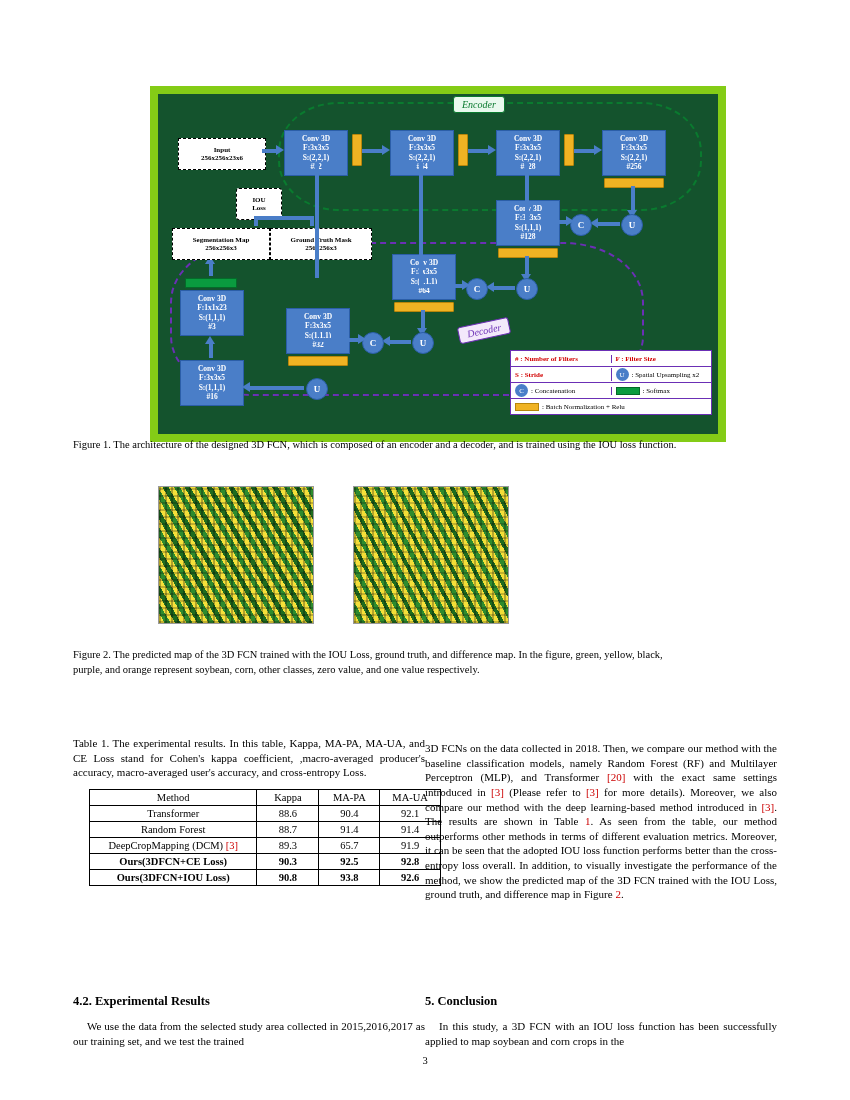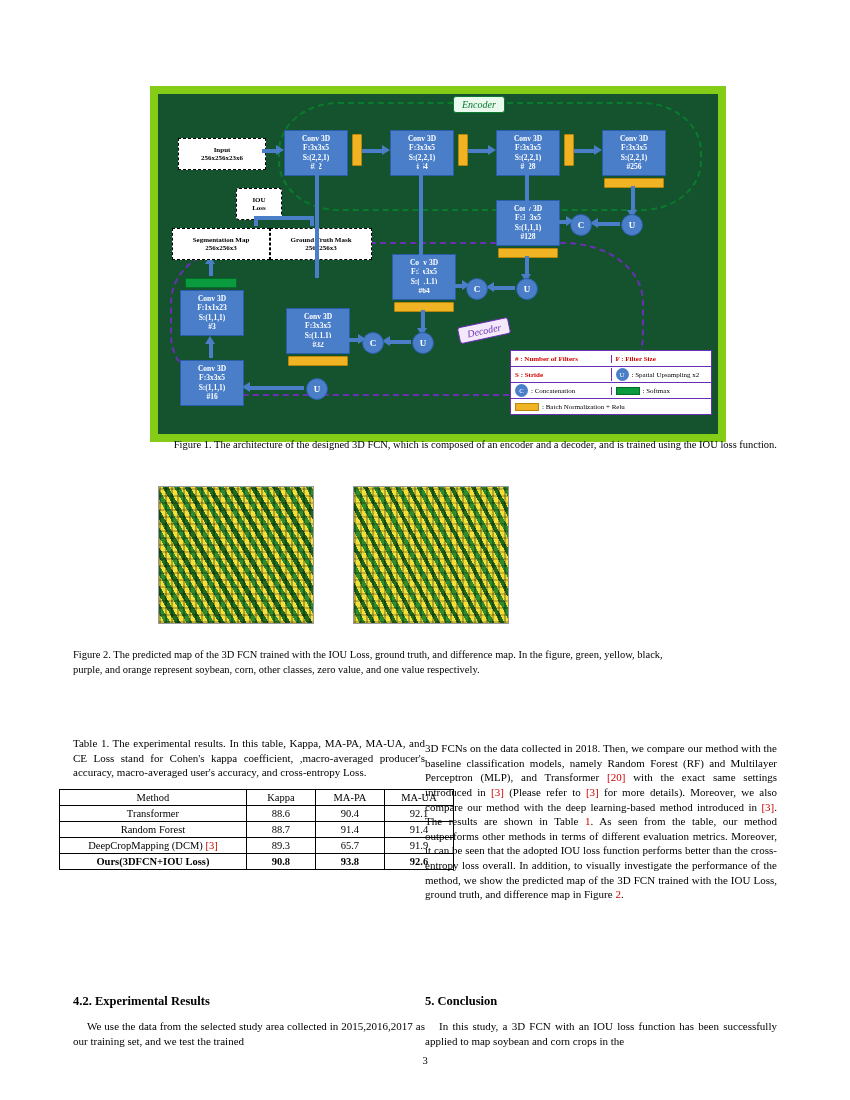--- a/index.html
+++ b/index.html
@@ -99,21 +99,21 @@
   .map .cv{position:absolute;left:8px;top:0;width:154px;height:136px;border:1px solid #999;}
 
   .body-col{
     position:absolute;font-size:11px;line-height:1.33;text-align:justify;
     font-family:"Liberation Serif",serif;
     margin-top:36px;
   }
   .red{color:#cc0000;}
   .sec-head{font-weight:bold;font-size:12.5px;font-family:"Liberation Serif",serif;}
   table.results{
-    position:absolute;left:59px;top:789px;width:395px;border-collapse:collapse;
+    position:absolute;left:89px;top:789px;width:352px;border-collapse:collapse;
     font-size:10.5px;font-family:"Liberation Serif",serif;
   }
   table.results td,table.results th{
     border:1px solid #000;text-align:center;padding:2px 4px;font-weight:normal;
   }
   table.results tr.bold td{font-weight:bold;}
   .pagenum{position:absolute;left:0;top:1055px;width:850px;text-align:center;font-size:10.5px;}
 </style>
 </head>
 <body>
@@ -280,21 +280,21 @@
           <div class="cell">
             <span class="sw-y"></span>
             <span>: Batch Normalization + Relu</span>
           </div>
         </div>
       </div>
 
     </div>
   </div>
 
-  <div class="caption" style="left:73px;top:438px;width:704px;text-align:right;">Figure 1. The architecture of the designed 3D FCN, which is composed of an encoder and a decoder, and is trained using the IOU loss function.</div>
+  <div class="caption" style="left:73px;top:438px;width:704px;text-align:left;">Figure 1. The architecture of the designed 3D FCN, which is composed of an encoder and a decoder, and is trained using the IOU loss function.</div>
 
   <div class="fig2-wrap">
 
     <div class="map" style="left:0;">
       <div class="ttl">Ground Truth</div>
       <div class="cv" style="background:
              repeating-linear-gradient(90deg, rgba(0,0,0,.28) 0 2px, rgba(255,255,255,0) 2px 6px),
              repeating-linear-gradient(0deg, rgba(0,0,0,.22) 0 2px, rgba(255,255,255,0) 2px 7px),
              repeating-linear-gradient(60deg,#f5e03a 0 5px,#2e8b2e 5px 10px,#f5e03a 10px 14px,#1f6b1f 14px 19px),
              #3a8a2f;"></div>
@@ -338,20 +338,26 @@
         <td>91.4</td>
         <td>91.4</td>
       </tr>
       <tr>
         <td><span>DeepCropMapping (DCM) </span><span class="red">[3]</span></td>
         <td>89.3</td>
         <td>65.7</td>
         <td>91.9</td>
       </tr>
       <tr class="bold">
+        <td>Ours(3DFCN+CE Loss)</td>
+        <td>90.3</td>
+        <td>92.5</td>
+        <td>92.8</td>
+      </tr>
+      <tr class="bold">
         <td>Ours(3DFCN+IOU Loss)</td>
         <td>90.8</td>
         <td>93.8</td>
         <td>92.6</td>
       </tr>
     </tbody>
   </table>
 
   <div class="body-col" style="left:425px;top:705px;width:352px;">
     <span>3D FCNs on the data collected in 2018. Then, we compare our method with the baseline classification models, namely Random Forest (RF) and Multilayer Perceptron (MLP), and Transformer </span><span class="red">[20]</span><span> with the exact same settings introduced in </span><span class="red">[3]</span><span> (Please refer to </span><span class="red">[3]</span><span> for more details). Moreover, we also compare our method with the deep learning-based method introduced in </span><span class="red">[3]</span><span>. The results are shown in Table </span><span class="red">1</span><span>. As seen from the table, our method outperforms other methods in terms of different evaluation metrics. Moreover, it can be seen that the adopted IOU loss function performs better than the cross-entropy loss overall. In addition, to visually investigate the performance of the method, we show the predicted map of the 3D FCN trained with the IOU Loss, ground truth, and difference map in Figure </span><span class="red">2</span><span>.</span>

